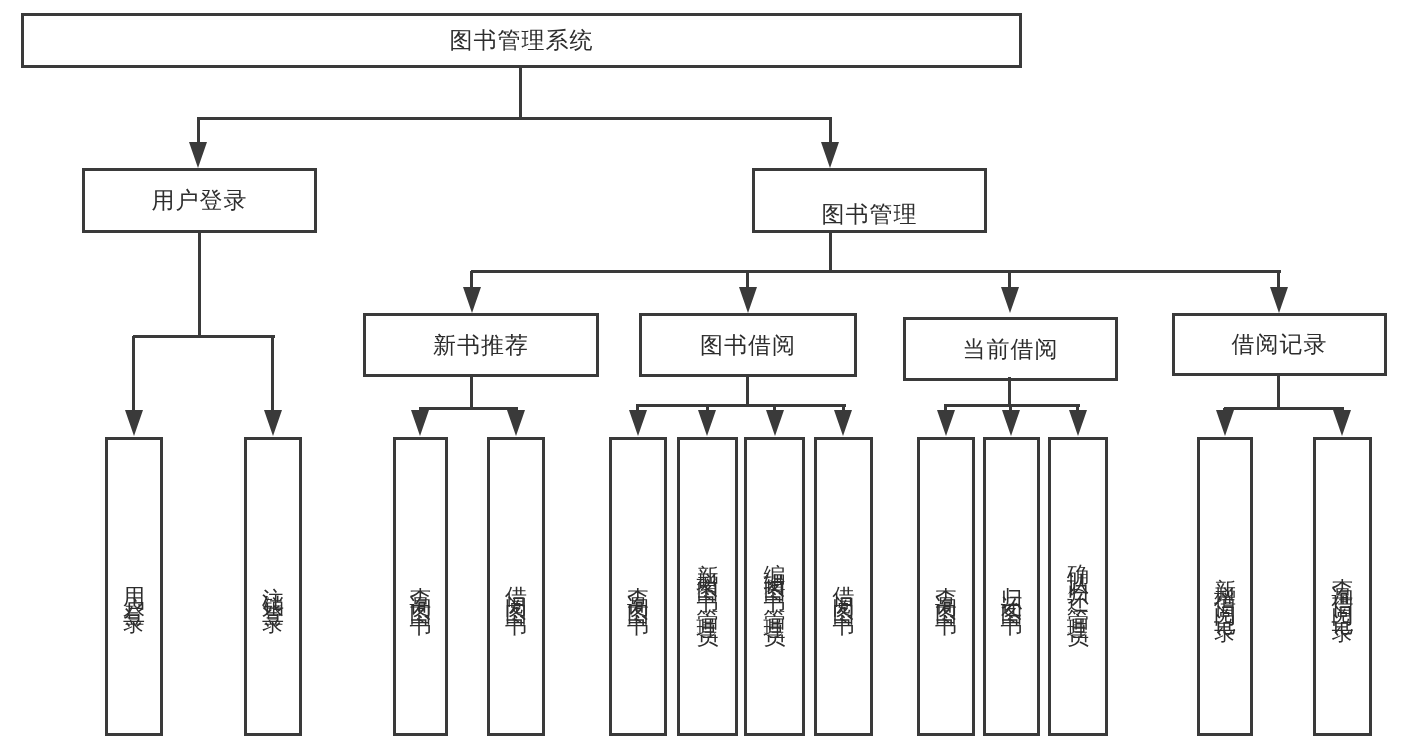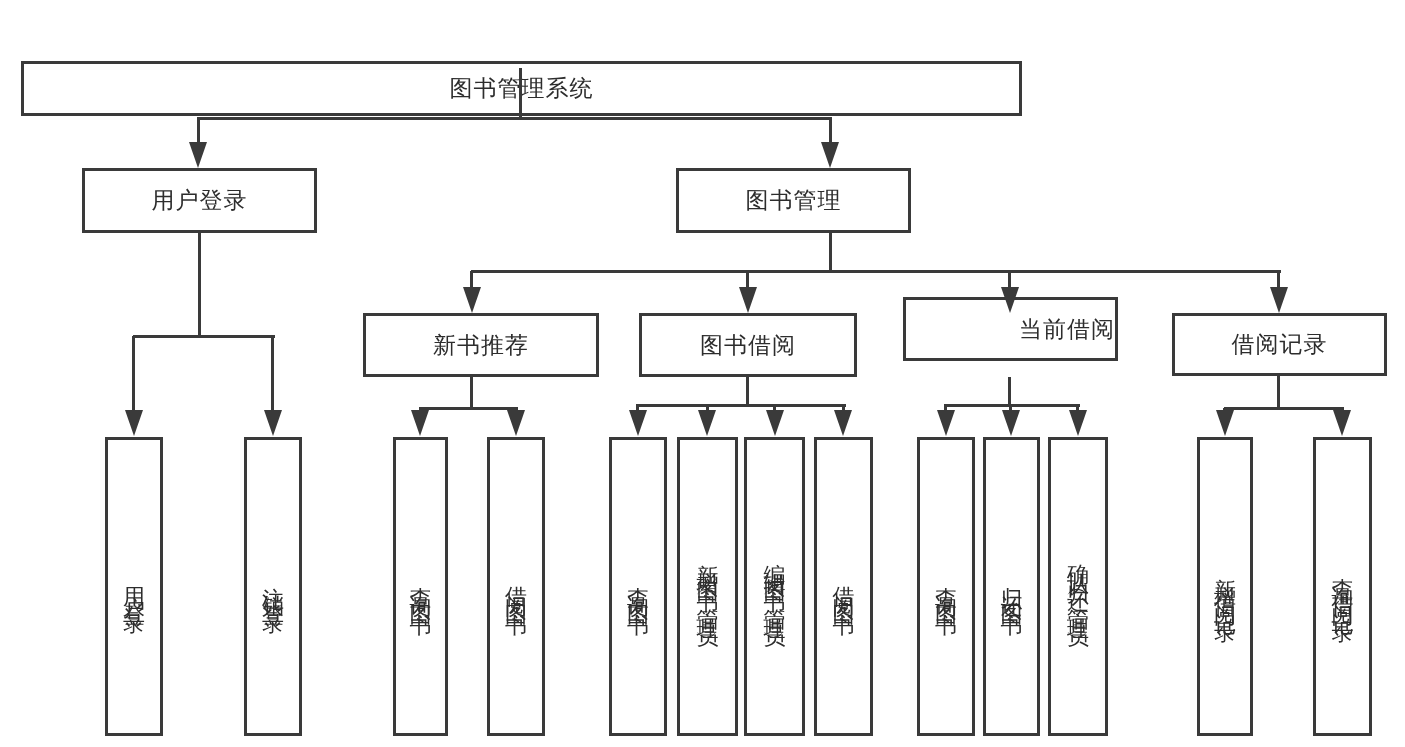--- a/index.html
+++ b/index.html
@@ -48,38 +48,38 @@
     color: #b3b3b7;
     white-space: nowrap;
     z-index: 5;
   }
 </style>
 </head>
 <body>
 
 <div class="canvas">
 
-  <div class="node h-label" style="left:21px; top:13px; width:1001px; height:55px;margin-top:48px;">
+  <div class="node h-label" style="left:21px; top:13px; width:1001px; height:55px;">
     <span>图书管理系统</span>
   </div>
 
   <div class="node h-label" style="left:82px; top:168px; width:235px; height:65px;">
     <span>用户登录</span>
   </div>
-  <div class="node h-label" style="left:676px; top:168px; width:235px; height:65px;">
+  <div class="node h-label" style="left:752px; top:168px; width:235px; height:65px;align-items:flex-end;">
     <span>图书管理</span>
   </div>
 
   <div class="node h-label" style="left:363px; top:313px; width:236px; height:64px;">
     <span>新书推荐</span>
   </div>
   <div class="node h-label" style="left:639px; top:313px; width:218px; height:64px;">
     <span>图书借阅</span>
   </div>
-  <div class="node h-label" style="left:903px; top:297px; width:215px; height:64px;justify-content:flex-end;">
+  <div class="node h-label" style="left:903px; top:317px; width:215px; height:64px;">
     <span>当前借阅</span>
   </div>
   <div class="node h-label" style="left:1172px; top:313px; width:215px; height:63px;">
     <span>借阅记录</span>
   </div>
 
   <div class="node leaf" style="left:105px; top:437px; width:58px; height:299px;">
     <span class="vtext">用户登录</span>
   </div>
   <div class="node leaf" style="left:244px; top:437px; width:58px; height:299px;">

